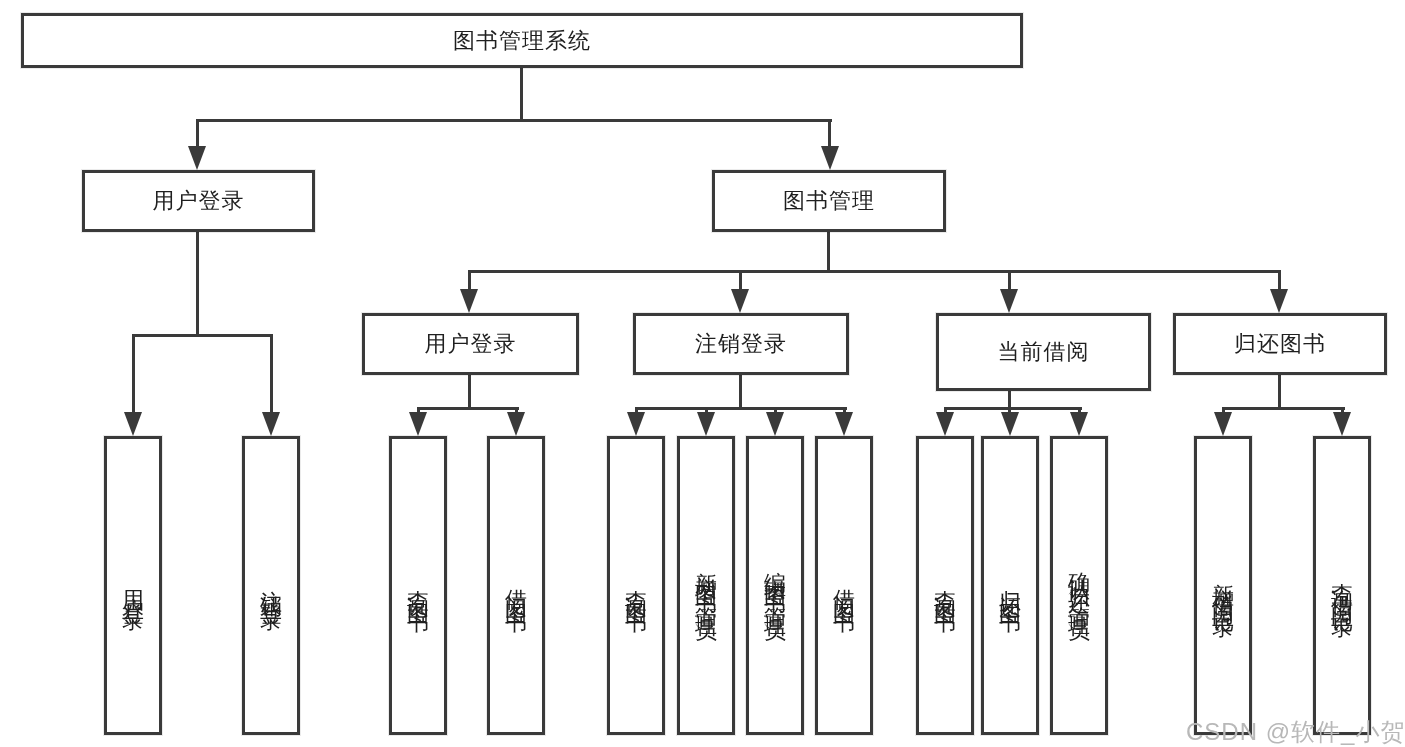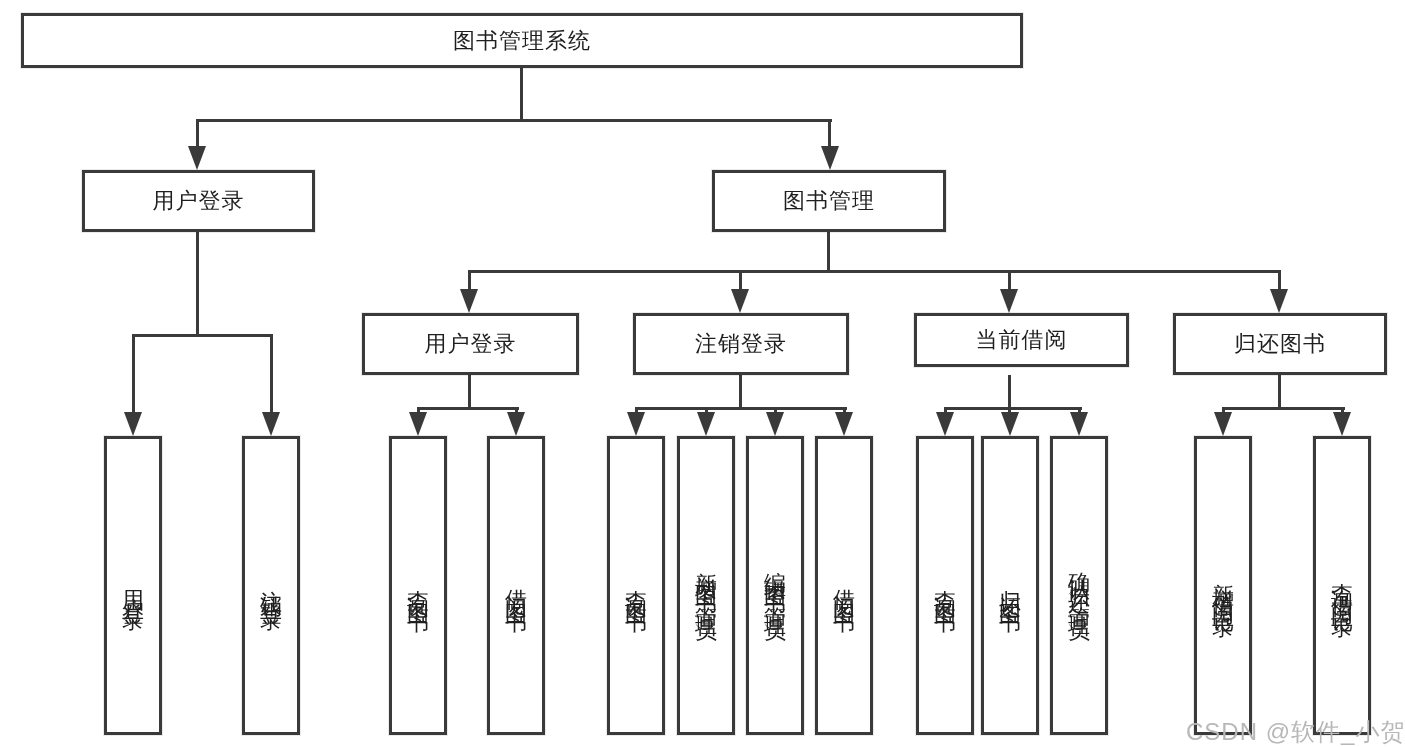--- a/index.html
+++ b/index.html
@@ -97,21 +97,21 @@
     <div class="arrow" style="left: 936px; top: 412px;"></div>
     <div class="arrow" style="left: 1001px; top: 412px;"></div>
     <div class="arrow" style="left: 1070px; top: 412px;"></div>
     <div class="arrow" style="left: 1214px; top: 412px;"></div>
     <div class="arrow" style="left: 1333px; top: 412px;"></div>
     <div class="node h" style="left: 21px; top: 13px; width: 1002px; height: 55px;">图书管理系统</div>
     <div class="node h" style="left: 82px; top: 170px; width: 233px; height: 62px;">用户登录</div>
     <div class="node h" style="left: 712px; top: 170px; width: 234px; height: 62px;">图书管理</div>
     <div class="node h" style="left: 362px; top: 313px; width: 217px; height: 62px;">用户登录</div>
     <div class="node h" style="left: 633px; top: 313px; width: 216px; height: 62px;">注销登录</div>
-    <div class="node h" style="left: 914px; top: 313px; width: 215px; height: 54px;">当前借阅</div>
+    <div class="node h" style="left: 936px; top: 313px; width: 215px; height: 78px;">当前借阅</div>
     <div class="node h" style="left: 1173px; top: 313px; width: 214px; height: 62px;">归还图书</div>
     <div class="node v" style="left: 104px; top: 436px; width: 58px; height: 299px;">用户登录</div>
     <div class="node v" style="left: 242px; top: 436px; width: 58px; height: 299px;">注销登录</div>
     <div class="node v" style="left: 389px; top: 436px; width: 58px; height: 299px;">查询图书</div>
     <div class="node v" style="left: 487px; top: 436px; width: 58px; height: 299px;">借阅图书</div>
     <div class="node v" style="left: 607px; top: 436px; width: 58px; height: 299px;">查询图书</div>
     <div class="node v" style="left: 677px; top: 436px; width: 58px; height: 299px;">新增图书（管理员）</div>
     <div class="node v" style="left: 746px; top: 436px; width: 58px; height: 299px;">编辑图书（管理员）</div>
     <div class="node v" style="left: 815px; top: 436px; width: 58px; height: 299px;">借阅图书</div>
     <div class="node v" style="left: 916px; top: 436px; width: 58px; height: 299px;">查询图书</div>

